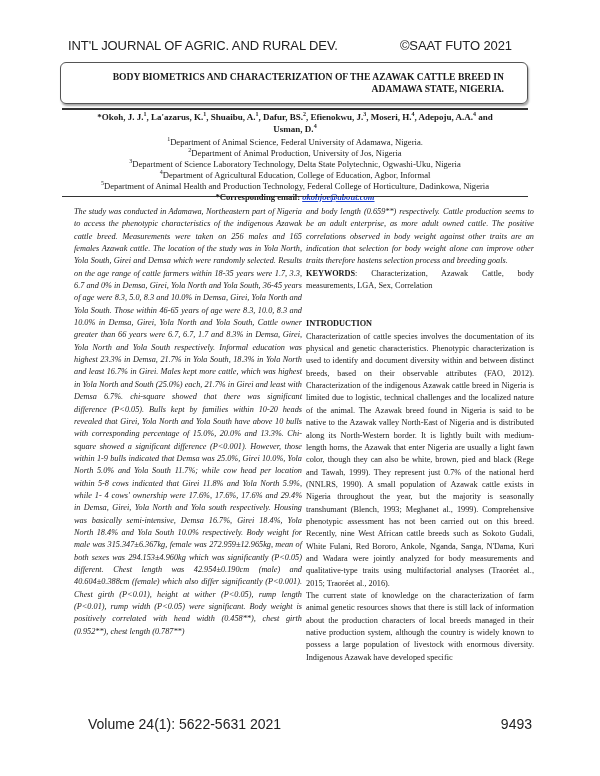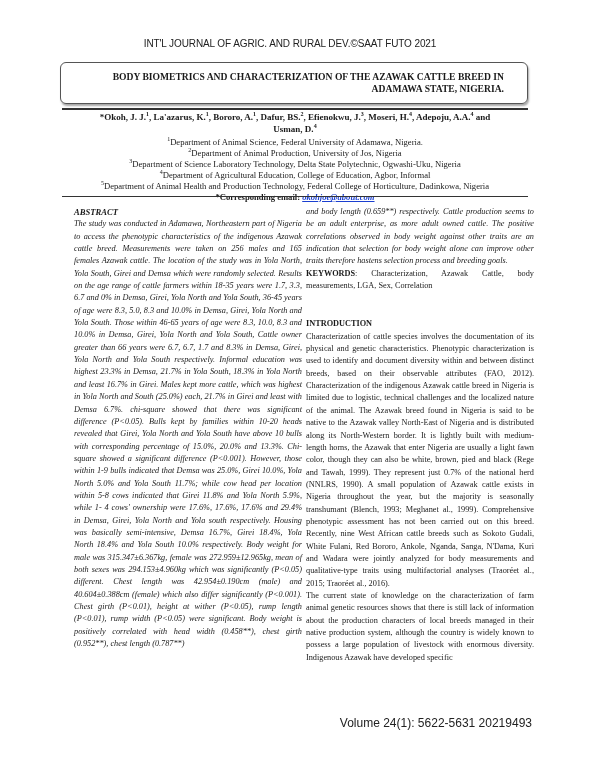--- a/index.html
+++ b/index.html
@@ -1,18 +1,18 @@
 <!DOCTYPE html>
 <html><head>
 <meta charset="utf-8">
 <style>
   html, body { margin:0; padding:0; background:#ffffff; }
   body { width:600px; height:776px; position:relative; overflow:hidden; color:#1a1a1a; }
-  .running-head { position:absolute; top:38px; left:68px; right:88px; display:flex; justify-content:center;
-    font-family:"Liberation Sans", sans-serif; font-size:10px; letter-spacing:-0.1px; color:#222; }
+  .running-head { position:absolute; top:38px; left:68px; right:88px; display:flex; justify-content:space-between;
+    font-family:"Liberation Sans", sans-serif; font-size:13px; letter-spacing:-0.1px; color:#222; }
   .title-box { position:absolute; top:62px; left:60px; width:466px; height:40px; border:1px solid #555; border-radius:6px;
     box-shadow:1px 2px 2px rgba(0,0,0,0.35); display:flex; align-items:center; justify-content:center; text-align:right; }
   .title-box .t { font-family:"Liberation Serif", serif; font-weight:bold; font-size:9.6px; line-height:12px; width:420px; }
   .rule1 { position:absolute; top:108px; left:62px; width:466px; height:2px; background:#333; }
   .authors { position:absolute; top:112px; left:62px; width:466px; text-align:center; font-family:"Liberation Serif", serif;
     font-weight:bold; font-size:9px; line-height:11.5px; }
   .affils { position:absolute; top:137px; left:40px; width:510px; text-align:center; font-family:"Liberation Serif", serif;
     font-size:8.6px; line-height:11px; }
   .affils div { white-space:nowrap; }
   sup { font-size:6px; vertical-align:super; line-height:0; }
@@ -21,57 +21,56 @@
   .rule2 { position:absolute; top:196px; left:62px; width:466px; height:1px; background:#333; }
   .col { position:absolute; top:206px; width:228px; font-family:"Liberation Serif", serif; font-size:8.25px; line-height:12.35px;
     text-align:justify; }
   .col.left { left:74px; }
   .col.right { left:306px; }
   .abs-head { font-weight:bold; font-style:italic; font-size:8.6px; }
   .italic { font-style:italic; }
   .kw b { font-weight:bold; }
   .sec-head { font-weight:bold; margin-top:26px; }
   p { margin:0; }
-  .footer { position:absolute; top:716px; left:88px; right:68px; display:flex; justify-content:flex-end;
-    font-family:"Liberation Sans", sans-serif; font-size:12px; color:#222; }
+  .footer { position:absolute; top:716px; left:88px; right:68px; display:flex; justify-content:space-between;
+    font-family:"Liberation Sans", sans-serif; font-size:14px; color:#222; }
 </style>
 </head>
 <body>
 
 <div class="running-head">
   <span>INT'L JOURNAL OF AGRIC. AND RURAL DEV.</span>
   <span>©SAAT FUTO 2021</span>
 </div>
 
 <div class="title-box">
   <div class="t">BODY BIOMETRICS AND CHARACTERIZATION OF THE AZAWAK CATTLE BREED IN ADAMAWA STATE, NIGERIA.</div>
 </div>
 
 <div class="rule1"></div>
 
 <div class="authors">
-  <span>*Okoh, J. J.</span><sup>1</sup><span>, La'azarus, K.</span><sup>1</sup><span>, Bororo, A.</span><sup>1</sup><span>, Dafur, BS.</span><sup>2</sup><span>, Efienokwu, J.</span><sup>3</sup><span>, Moseri, H.</span><sup>4</sup><span>, Adepoju, A.A.</span><sup>4</sup><span> and</span><br>
+  <span>*Okoh, J. J.</span><sup>1</sup><span>, La'azarus, K.</span><sup>1</sup><span>, Shuaibu, A.</span><sup>1</sup><span>, Dafur, BS.</span><sup>2</sup><span>, Efienokwu, J.</span><sup>3</sup><span>, Moseri, H.</span><sup>4</sup><span>, Adepoju, A.A.</span><sup>4</sup><span> and</span><br>
   <span>Usman, D.</span><sup>4</sup>
 </div>
 
 <div class="affils">
   <div><sup>1</sup><span>Department of Animal Science, Federal University of Adamawa, Nigeria.</span></div>
   <div><sup>2</sup><span>Department of Animal Production, University of Jos, Nigeria</span></div>
   <div><sup>3</sup><span>Department of Science Laboratory Technology, Delta State Polytechnic, Ogwashi-Uku, Nigeria</span></div>
   <div><sup>4</sup><span>Department of Agricultural Education, College of Education, Agbor, Informal</span></div>
   <div><sup>5</sup><span>Department of Animal Health and Production Technology, Federal College of Horticulture, Dadinkowa, Nigeria</span></div>
   <div class="email-line">
     <span>*Corresponding email: </span><a>okohjoe@about.com</a>
   </div>
 </div>
 
 <div class="rule2"></div>
 
 <div class="col left">
-  <p class="abs-head">ABSTRACT</p>
   <p class="italic">The study was conducted in Adamawa, Northeastern part of Nigeria to access the phenotypic characteristics of the indigenous Azawak cattle breed. Measurements were taken on 256 males and 165 females Azawak cattle. The location of the study was in Yola North, Yola South, Girei and Demsa which were randomly selected. Results on the age range of cattle farmers within 18-35 years were 1.7, 3.3, 6.7 and 0% in Demsa, Girei, Yola North and Yola South, 36-45 years of age were 8.3, 5.0, 8.3 and 10.0% in Demsa, Girei, Yola North and Yola South. Those within 46-65 years of age were 8.3, 10.0, 8.3 and 10.0% in Demsa, Girei, Yola North and Yola South, Cattle owner greater than 66 years were 6.7, 6.7, 1.7 and 8.3% in Demsa, Girei, Yola North and Yola South respectively. Informal education was highest 23.3% in Demsa, 21.7% in Yola South, 18.3% in Yola North and least 16.7% in Girei. Males kept more cattle, which was highest in Yola North and South (25.0%) each, 21.7% in Girei and least with Demsa 6.7%. chi-square showed that there was significant difference (P&lt;0.05). Bulls kept by families within 10-20 heads revealed that Girei, Yola North and Yola South have above 10 bulls with corresponding percentage of 15.0%, 20.0% and 13.3%. Chi-square showed a significant difference (P&lt;0.001). However, those within 1-9 bulls indicated that Demsa was 25.0%, Girei 10.0%, Yola North 5.0% and Yola South 11.7%; while cow head per location within 5-8 cows indicated that Girei 11.8% and Yola North 5.9%, while 1- 4 cows' ownership were 17.6%, 17.6%, 17.6% and 29.4% in Demsa, Girei, Yola North and Yola south respectively. Housing was basically semi-intensive, Demsa 16.7%, Girei 18.4%, Yola North 18.4% and Yola South 10.0% respectively. Body weight for male was 315.347±6.367kg, female was 272.959±12.965kg, mean of both sexes was 294.153±4.960kg which was significantly (P&lt;0.05) different. Chest length was 42.954±0.190cm (male) and 40.604±0.388cm (female) which also differ significantly (P&lt;0.001). Chest girth (P&lt;0.01), height at wither (P&lt;0.05), rump length (P&lt;0.01), rump width (P&lt;0.05) were significant. Body weight is positively correlated with head width (0.458**), chest girth (0.952**), chest length (0.787**)</p>
 </div>
 
 <div class="col right">
   <p class="italic">and body length (0.659**) respectively. Cattle production seems to be an adult enterprise, as more adult owned cattle. The positive correlations observed in body weight against other traits are an indication that selection for body weight alone can improve other traits therefore hastens selection process and breeding goals.</p>
   <p class="kw"><b>KEYWORDS</b><span>: Characterization, Azawak Cattle, body measurements, LGA, Sex, Correlation</span></p>
   <p class="sec-head">INTRODUCTION</p>
   <p>Characterization of cattle species involves the documentation of its physical and genetic characteristics. Phenotypic characterization is used to identify and document diversity within and between distinct breeds, based on their observable attributes (FAO, 2012). Characterization of the indigenous Azawak cattle breed in Nigeria is limited due to logistic, technical challenges and the localized nature of the animal. The Azawak breed found in Nigeria is said to be native to the Azawak valley North-East of Nigeria and is distributed along its North-Western border. It is lightly built with medium-length horns, the Azawak that enter Nigeria are usually a light fawn color, though they can also be white, brown, pied and black (Rege and Tawah, 1999). They represent just 0.7% of the national herd (NNLRS, 1990). A small population of Azawak cattle exists in Nigeria throughout the year, but the majority is seasonally transhumant (Blench, 1993; Meghanet al., 1999). Comprehensive phenotypic assessment has not been carried out on this breed. Recently, nine West African cattle breeds such as Sokoto Gudali, White Fulani, Red Bororo, Ankole, Nganda, Sanga, N'Dama, Kuri and Wadara were jointly analyzed for body measurements and qualitative-type traits using multifactorial analyses (Traoréet al., 2015; Traoréet al., 2016).</p>
   <p>The current state of knowledge on the characterization of farm animal genetic resources shows that there is still lack of information about the production characters of local breeds managed in their native production system, although the country is widely known to possess a large population of livestock with enormous diversity. Indigenous Azawak have developed specific</p>
 </div>

